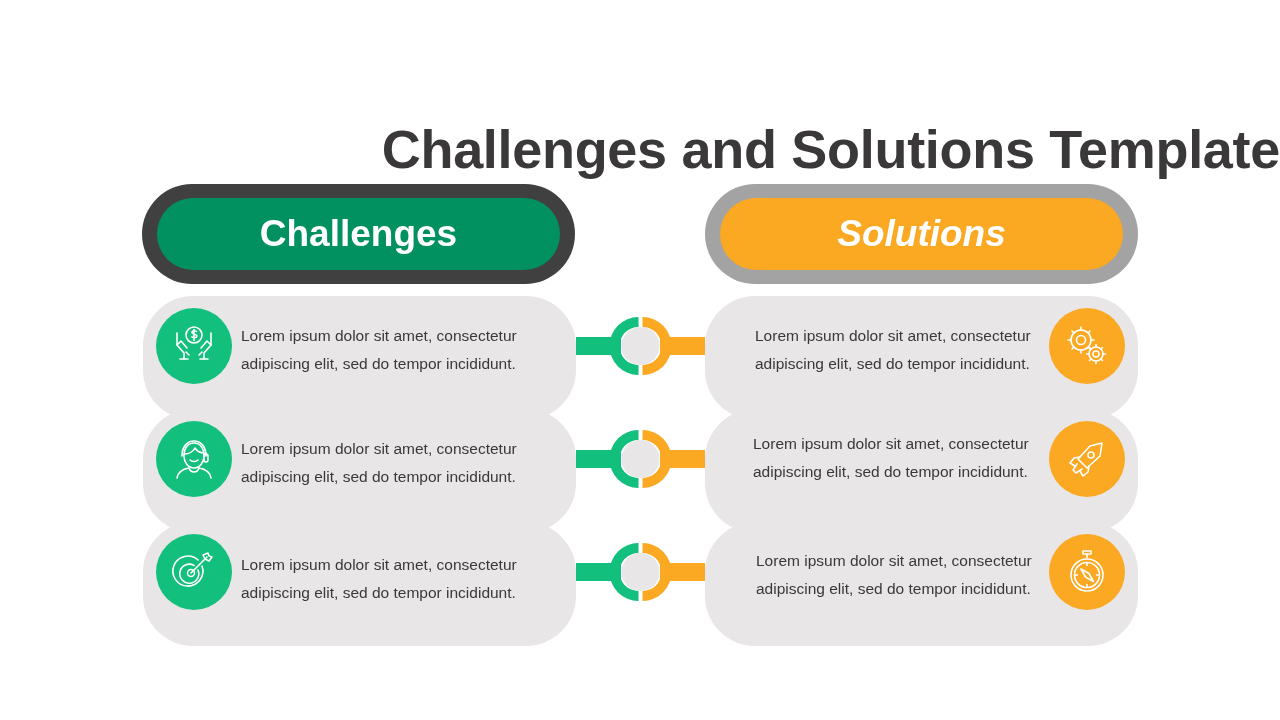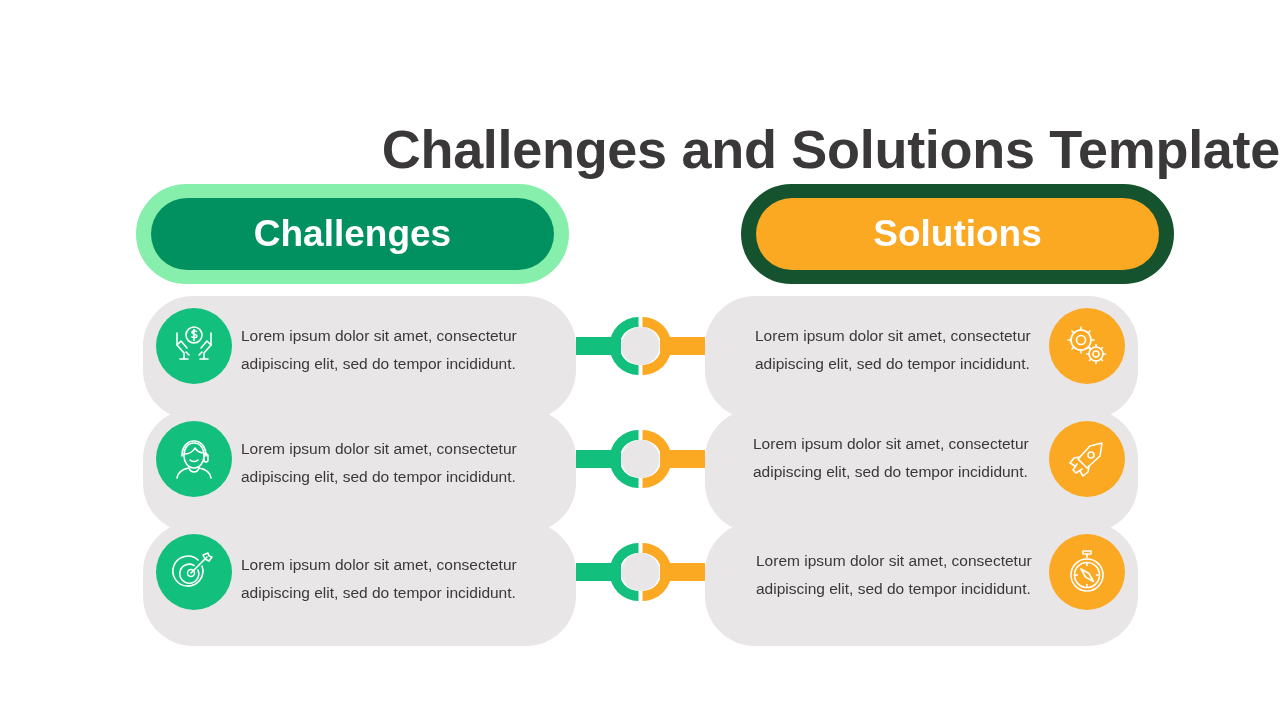--- a/index.html
+++ b/index.html
@@ -1,22 +1,22 @@
 <!DOCTYPE html>
 <html><head>
 <meta charset="utf-8">
 <style>
   html,body{margin:0;padding:0;}
   body{width:1280px;height:720px;background:#ffffff;position:relative;overflow:hidden;font-family:"Liberation Sans",sans-serif;}
   .title{position:absolute;left:0;top:78px;width:1280px;text-align:right;font-size:54px;font-weight:bold;color:#3a3838;letter-spacing:-0.3px;margin-top:40px;}
   .hdr{position:absolute;top:184px;width:433px;height:100px;border-radius:50px;box-sizing:border-box;}
   .hdr .inner{position:absolute;left:15px;top:14px;right:15px;bottom:14px;border-radius:40px;display:flex;align-items:center;justify-content:center;color:#fff;font-weight:bold;font-size:37px;}
-  .hdr-green{left:136px;background:#86efac;}
+  .hdr-green{left:142px;background:#404040;}
   .hdr-green .inner{background:#019161;}
-  .hdr-orange{left:741px;background:#14532d;}
+  .hdr-orange{left:705px;background:#a3a3a3;font-style:italic;}
   .hdr-orange .inner{background:#fba823;}
   .card{position:absolute;width:433px;height:124px;border-radius:50px;background:#e8e6e7;}
   .card.left{left:143px;}
   .card.right{left:705px;}
   .icon-circle{position:absolute;top:12px;width:76px;height:76px;border-radius:50%;display:flex;align-items:center;justify-content:center;}
   .left .icon-circle{left:13px;background:#12bf7c;}
   .right .icon-circle{right:13px;background:#fba823;}
   .icon-circle svg{width:50px;height:50px;}
   .txt{position:absolute;top:26px;font-size:15.5px;line-height:28px;color:#3a3838;white-space:nowrap;}
   .left .txt{left:98px;}

